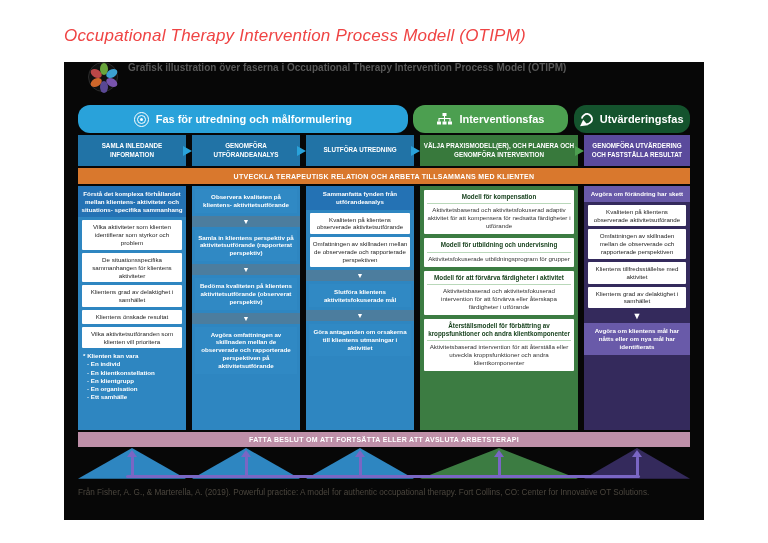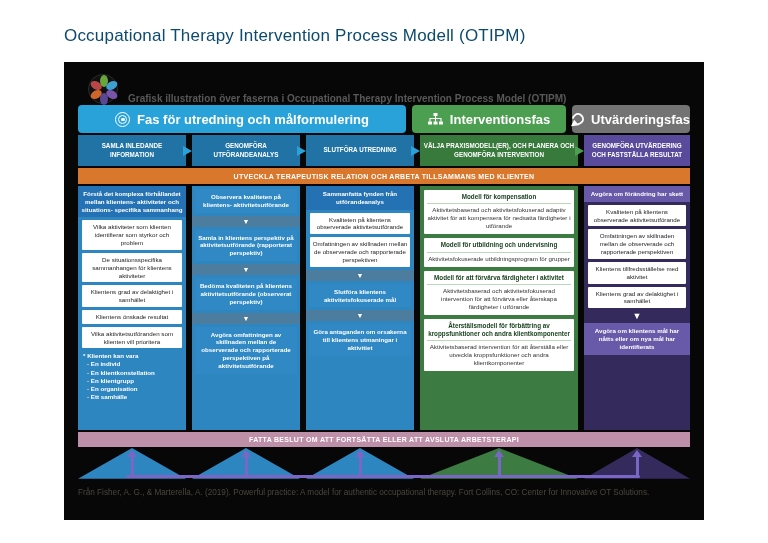--- a/index.html
+++ b/index.html
@@ -1,33 +1,33 @@
 <!DOCTYPE html>
 <html><head>
 <meta charset="utf-8">
 <style>
   * { margin:0; padding:0; box-sizing:border-box; }
   html,body { width:768px; height:543px; background:#ffffff; font-family:"Liberation Sans", sans-serif; }
   .page { position:relative; width:768px; height:543px; background:#fff; overflow:hidden; }
-  .page-title { position:absolute; left:64px; top:26px; font-size:17px; font-weight:400; color:#0c4a6e; letter-spacing:.2px; }
+  .page-title { position:absolute; left:64px; top:26px; font-size:17px; font-weight:400; color:#ef4444; letter-spacing:.2px;font-style:italic; }
 
   .panel { position:absolute; left:64px; top:62px; width:640px; height:458px; background:#070707; padding:0 14px; overflow:hidden; }
 
   
-  .banner { height:42px; display:flex; align-items:flex-end; gap:10px; padding-left:10px; }
+  .banner { height:42px; display:flex; align-items:flex-start; gap:10px; padding-left:10px; }
   .logo { position:relative; width:30px; height:30px; border-radius:50%; background:#101010; border:1px solid #2c2c2c; flex:0 0 auto; }
   .petal { position:absolute; left:11px; top:4px; width:8px; height:12px; border-radius:50%; transform-origin:4px 11px; opacity:.95; }
   .banner-title { font-size:10px; font-weight:bold; color:#585858; }
 
   
   .phase-row { display:flex; height:28px; margin-top:1px; }
-  .phase { display:flex; align-items:center; justify-content:center; gap:7px; color:#fff; font-weight:bold; font-size:13px; border-radius:4px; }
+  .phase { display:flex; align-items:center; justify-content:center; gap:7px; color:#fff; font-weight:bold; font-size:11px; border-radius:12px; }
   .p-blue  { width:336px; background:#29A2DA; }
   .p-green { width:158px; background:#4C9F50; }
-  .p-purple{ width:118px; background:#737373; }
+  .p-purple{ width:118px; background:#14532d; }
   .pgap { width:6px; }
 
   
   .target { position:relative; width:15px; height:15px; border:1.6px solid #fff; border-radius:50%; flex:0 0 auto; }
   .target::before { content:""; position:absolute; left:2.2px; top:2.2px; width:7px; height:7px; border:1.4px solid #fff; border-radius:50%; }
   .target::after { content:""; position:absolute; left:5.4px; top:5.4px; width:3.2px; height:3.2px; background:#fff; border-radius:50%; }
   
   .refresh { position:relative; width:12px; height:12px; border:2px solid #fff; border-radius:50%; border-left-color:transparent; transform:rotate(-40deg); flex:0 0 auto; }
   .refresh::after { content:""; position:absolute; left:-4px; top:-2px; border:4px solid transparent; border-bottom:6px solid #fff; transform:rotate(32deg); }
 

